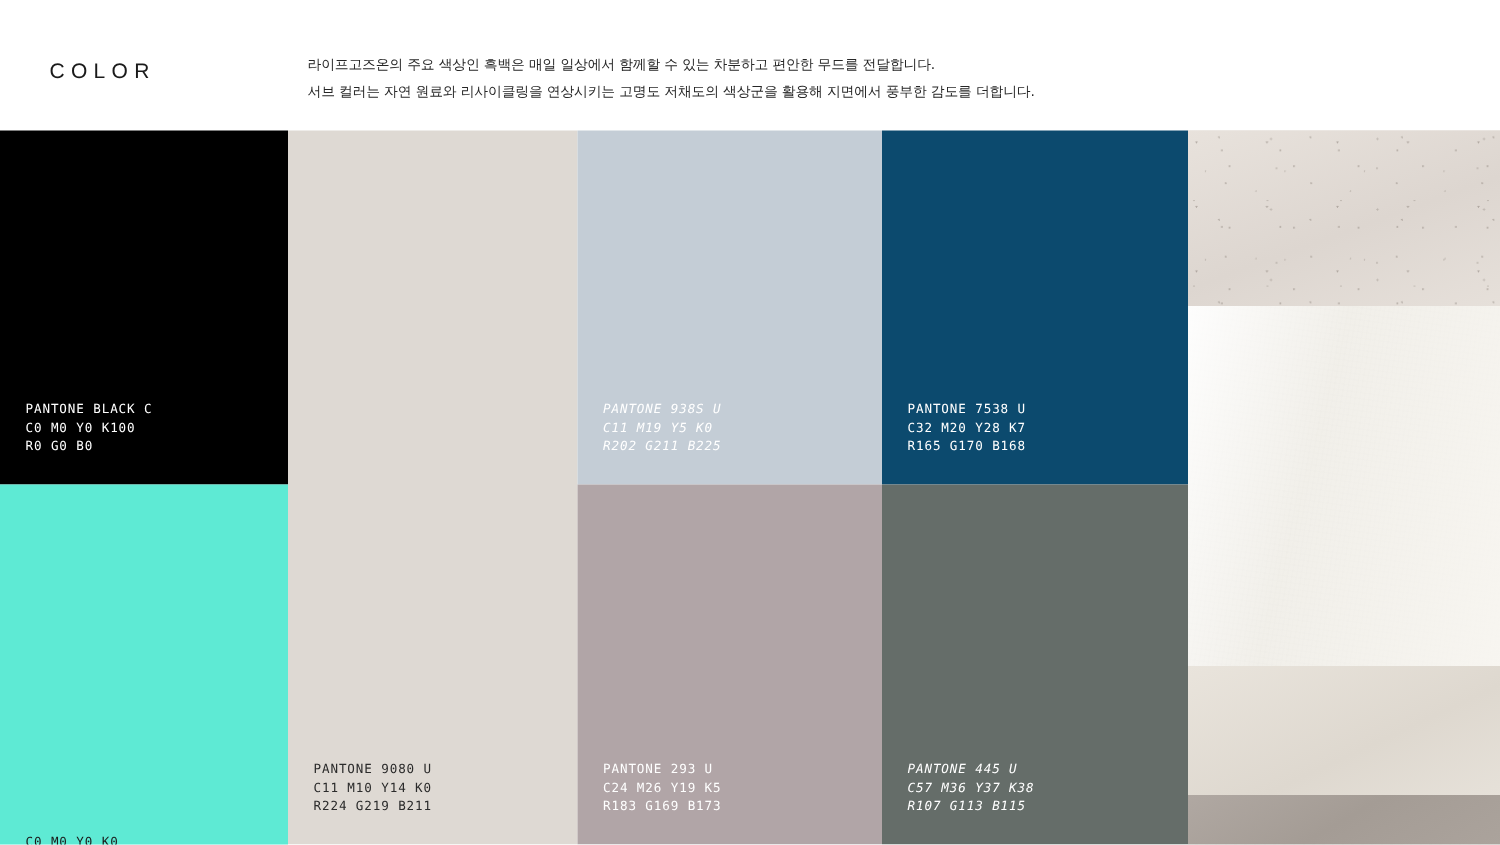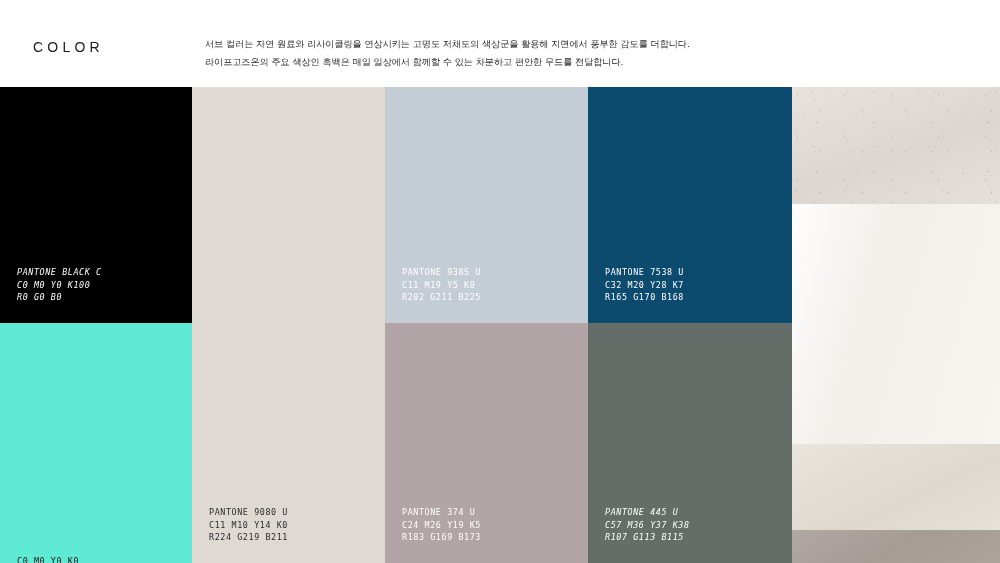--- a/index.html
+++ b/index.html
@@ -124,45 +124,45 @@
   }
 </style>
 </head>
 <body>
 
 <div class="page">
 
   <div class="header">
     <div class="header-title">COLOR</div>
     <div class="header-desc">
+      <p>라이프고즈온의 주요 색상인 흑백은 매일 일상에서 함께할 수 있는 차분하고 편안한 무드를 전달합니다.</p>
       <p>서브 컬러는 자연 원료와 리사이클링을 연상시키는 고명도 저채도의 색상군을 활용해 지면에서 풍부한 감도를 더합니다.</p>
-      <p>라이프고즈온의 주요 색상인 흑백은 매일 일상에서 함께할 수 있는 차분하고 편안한 무드를 전달합니다.</p>
     </div>
   </div>
 
   <div class="grid">
       <div class="col" style="left: 0px; width: 192px;">
         <div class="cell" style="top: 0px; height: 236px; background: rgb(0, 0, 0);">
-          <div class="label" style="color: rgb(255, 255, 255); font-style: italic;"><span class="ln">PANTONE BLACK C</span><span class="ln">C0 M0 Y0 K100</span><span class="ln">R0 G0 B0</span></div>
+          <div class="label" style="color: rgb(255, 255, 255);"><span class="ln">PANTONE BLACK C</span><span class="ln">C0 M0 Y0 K100</span><span class="ln">R0 G0 B0</span></div>
         </div>
         <div class="cell" style="top: 236px; height: 276px; background: #5eead4;">
           <div class="label" style="color: rgb(26, 26, 26);"><span class="ln">C0 M0 Y0 K0</span><span class="ln">R255 G255 B255</span></div>
         </div>
       </div>
       <div class="col" style="left: 192px; width: 193px;">
         <div class="cell" style="top: 0px; height: 476px; background: rgb(222, 217, 211);">
           <div class="label" style="color: rgb(43, 43, 43);"><span class="ln">PANTONE 9080 U</span><span class="ln">C11 M10 Y14 K0</span><span class="ln">R224 G219 B211</span></div>
         </div>
       </div>
       <div class="col" style="left: 385px; width: 203px;">
         <div class="cell" style="top: 0px; height: 236px; background: rgb(196, 205, 214);">
-          <div class="label" style="color: rgb(255, 255, 255);"><span class="ln">PANTONE 938S U</span><span class="ln">C11 M19 Y5 K0</span><span class="ln">R202 G211 B225</span></div>
+          <div class="label" style="color: rgb(255, 255, 255); font-style: italic;"><span class="ln">PANTONE 938S U</span><span class="ln">C11 M19 Y5 K0</span><span class="ln">R202 G211 B225</span></div>
         </div>
         <div class="cell" style="top: 236px; height: 240px; background: rgb(177, 165, 167);">
-          <div class="label" style="color: rgb(255, 255, 255);"><span class="ln">PANTONE 374 U</span><span class="ln">C24 M26 Y19 K5</span><span class="ln">R183 G169 B173</span></div>
+          <div class="label" style="color: rgb(255, 255, 255);"><span class="ln">PANTONE 293 U</span><span class="ln">C24 M26 Y19 K5</span><span class="ln">R183 G169 B173</span></div>
         </div>
       </div>
       <div class="col" style="left: 588px; width: 204px;">
         <div class="cell" style="top: 0px; height: 236px; background: #0c4a6e;">
           <div class="label" style="color: rgb(255, 255, 255);"><span class="ln">PANTONE 7538 U</span><span class="ln">C32 M20 Y28 K7</span><span class="ln">R165 G170 B168</span></div>
         </div>
         <div class="cell" style="top: 236px; height: 240px; background: rgb(101, 109, 105); font-style: italic;">
           <div class="label" style="color: rgb(255, 255, 255);"><span class="ln">PANTONE 445 U</span><span class="ln">C57 M36 Y37 K38</span><span class="ln">R107 G113 B115</span></div>
         </div>
       </div>

